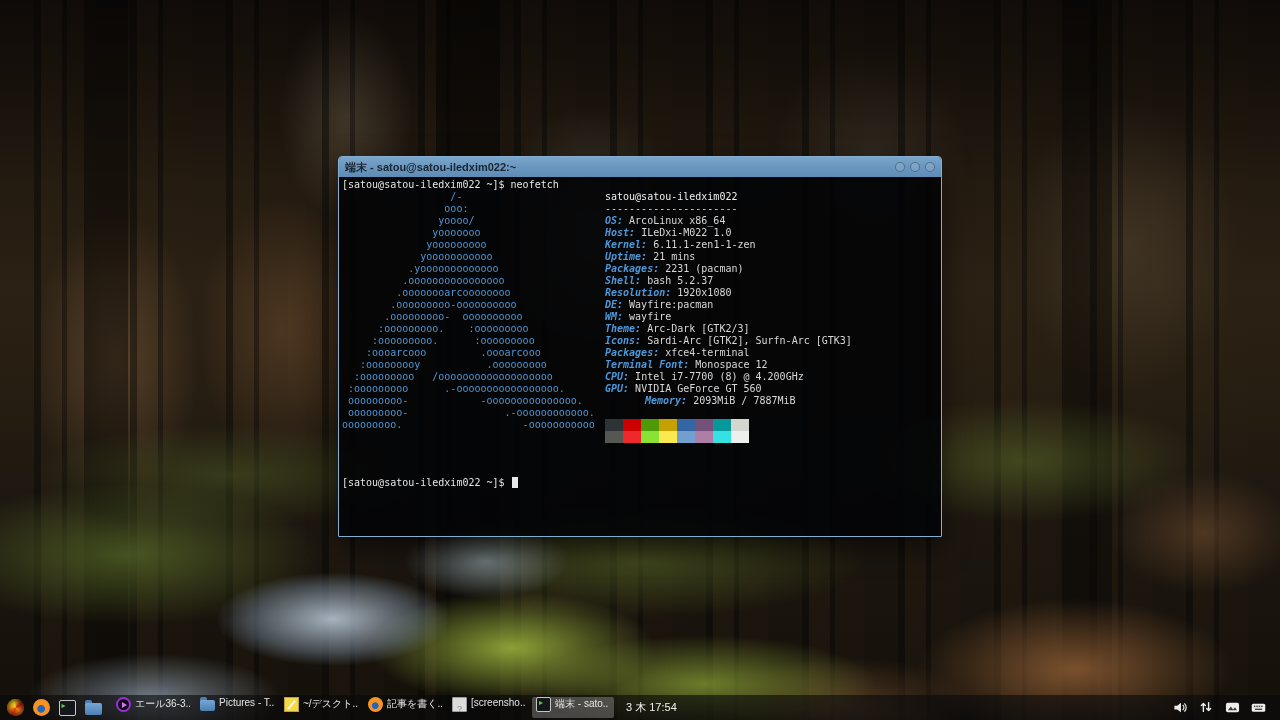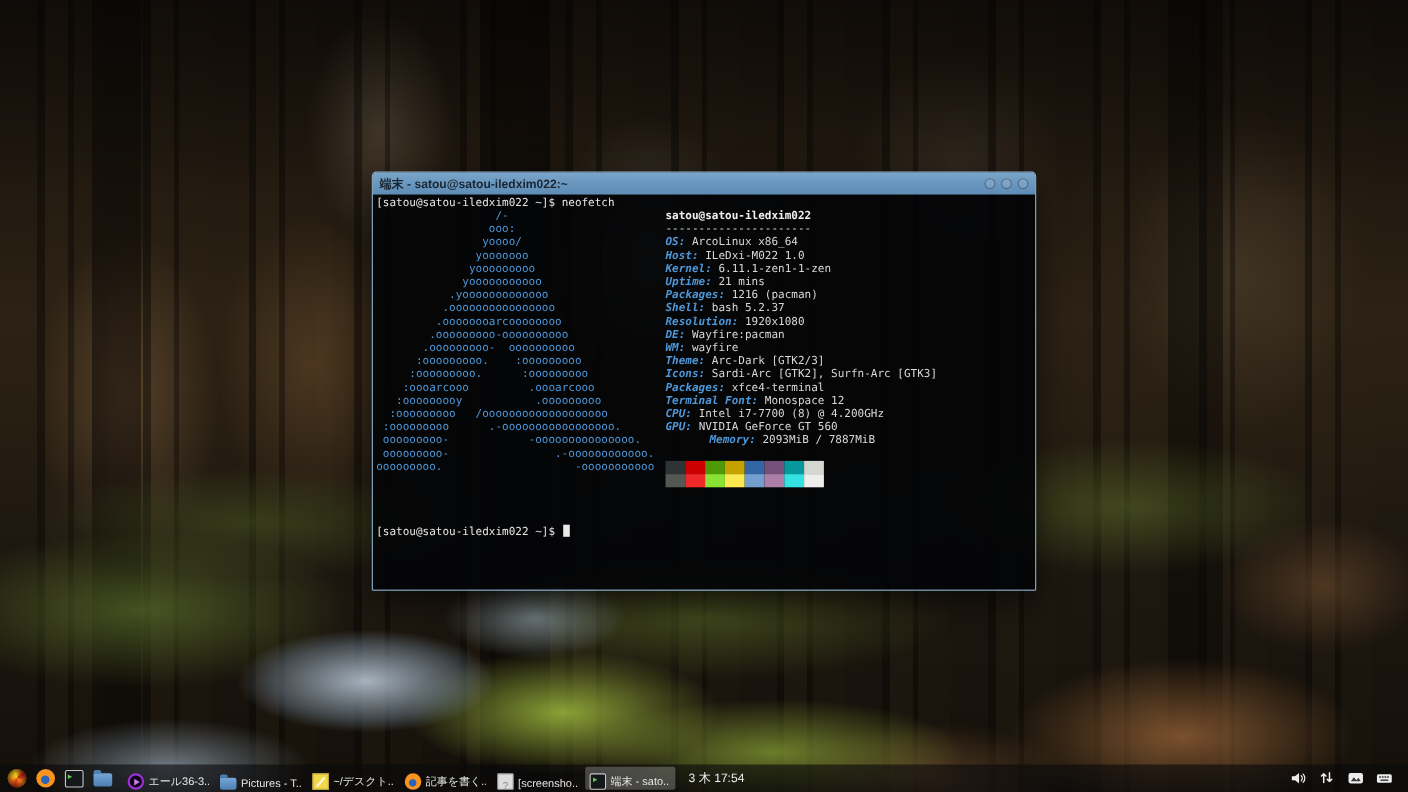--- a/index.html
+++ b/index.html
@@ -69,42 +69,42 @@
     background:rgba(3,4,7,0.92);
     font-family:"DejaVu Sans Mono", monospace;
     font-size:10px; line-height:12px; color:#d8d8d8;
   }
   .term-body pre { font:inherit; }
   .term-line { position:absolute; white-space:pre; }
   .prompt-top    { left:3px; top:2px;   color:#e6e6e6; }
   .ascii-art     { position:absolute; left:3px; top:14px; white-space:pre; }
   .neo-info      { position:absolute; left:266px; top:14px; }
   .info-line     { height:12px; white-space:pre; }
-  .info-title    { font-weight:bold; color:#f0f0f0; }
+  .info-title    { font-weight:normal; color:#f0f0f0; }
   .info-label    { font-weight:bold;font-style:italic; }
   .info-value    { color:#d8d8d8; }
   .palette       { position:absolute; left:266px; top:242px; }
   .palette-row   { display:flex; height:12px; }
   .swatch        { width:18px; height:12px; flex:none; }
   .prompt-bottom { left:3px; top:300px; color:#e6e6e6; }
   .cursor { display:inline-block; width:6px; height:11px; background:#e8e8e8;
             vertical-align:-2px; margin-left:1px; }
 
   
   .taskbar {
     position:absolute; left:0; bottom:0; width:1280px; height:25px;
     background:rgba(10,10,12,0.62);
     display:flex; align-items:center; padding:0 6px;
   }
   .launchers { display:flex; align-items:center; gap:8px; margin-right:10px; }
   .launcher { width:18px; height:18px; display:flex; align-items:center; justify-content:center; }
   .task-area { display:flex; align-items:center; height:25px; }
   .task-btn {
     width:82px; height:21px; margin-right:2px; border-radius:2px;
-    display:flex; align-items:flex-end; gap:4px; padding:0 4px; cursor:default;
+    display:flex; align-items:flex-start; gap:4px; padding:0 4px; cursor:default;
   }
   .task-btn.active { background:rgba(255,255,255,0.24); }
   .task-label { font-size:10px; color:#e4e4e4; white-space:nowrap; overflow:hidden; }
   .clock { font-size:11px; color:#f0f0f0; margin-left:10px; white-space:nowrap; }
   .tb-spacer { flex:1; }
   .tray { display:flex; align-items:center; gap:11px; margin-right:8px; }
 
   
   .icon { width:15px; height:15px; flex:none; position:relative; display:inline-block; }
   .icon-arcolinux-menu-icon { width:17px; height:17px; border-radius:50%;
@@ -171,21 +171,21 @@
  ooooooooo-            -ooooooooooooooo.
  ooooooooo-                .-oooooooooooo.
 ooooooooo.                    -ooooooooooo</pre>
     <div class="neo-info">
         <div class="info-line info-title">satou@satou-iledxim022</div>
         <div class="info-line">----------------------</div>
         <div class="info-line"><span class="info-label" style="color: rgb(78, 151, 216);">OS:</span><span class="info-value"> ArcoLinux x86_64</span></div>
         <div class="info-line"><span class="info-label" style="color: rgb(78, 151, 216);">Host:</span><span class="info-value"> ILeDxi-M022 1.0</span></div>
         <div class="info-line"><span class="info-label" style="color: rgb(78, 151, 216);">Kernel:</span><span class="info-value"> 6.11.1-zen1-1-zen</span></div>
         <div class="info-line"><span class="info-label" style="color: rgb(78, 151, 216);">Uptime:</span><span class="info-value"> 21 mins</span></div>
-        <div class="info-line"><span class="info-label" style="color: rgb(78, 151, 216);">Packages:</span><span class="info-value"> 1216 (pacman)</span></div>
+        <div class="info-line"><span class="info-label" style="color: rgb(78, 151, 216);">Packages:</span><span class="info-value"> 2231 (pacman)</span></div>
         <div class="info-line"><span class="info-label" style="color: rgb(78, 151, 216);">Shell:</span><span class="info-value"> bash 5.2.37</span></div>
         <div class="info-line"><span class="info-label" style="color: rgb(78, 151, 216);">Resolution:</span><span class="info-value"> 1920x1080</span></div>
         <div class="info-line"><span class="info-label" style="color: rgb(78, 151, 216);">DE:</span><span class="info-value"> Wayfire:pacman</span></div>
         <div class="info-line"><span class="info-label" style="color: rgb(78, 151, 216);">WM:</span><span class="info-value"> wayfire</span></div>
         <div class="info-line"><span class="info-label" style="color: rgb(78, 151, 216);">Theme:</span><span class="info-value"> Arc-Dark [GTK2/3]</span></div>
         <div class="info-line"><span class="info-label" style="color: rgb(78, 151, 216);">Icons:</span><span class="info-value"> Sardi-Arc [GTK2], Surfn-Arc [GTK3]</span></div>
         <div class="info-line"><span class="info-label" style="color: rgb(78, 151, 216);">Packages:</span><span class="info-value"> xfce4-terminal</span></div>
         <div class="info-line"><span class="info-label" style="color: rgb(78, 151, 216);">Terminal Font:</span><span class="info-value"> Monospace 12</span></div>
         <div class="info-line"><span class="info-label" style="color: rgb(78, 151, 216);">CPU:</span><span class="info-value"> Intel i7-7700 (8) @ 4.200GHz</span></div>
         <div class="info-line"><span class="info-label" style="color: rgb(78, 151, 216);">GPU:</span><span class="info-value"> NVIDIA GeForce GT 560</span></div>

